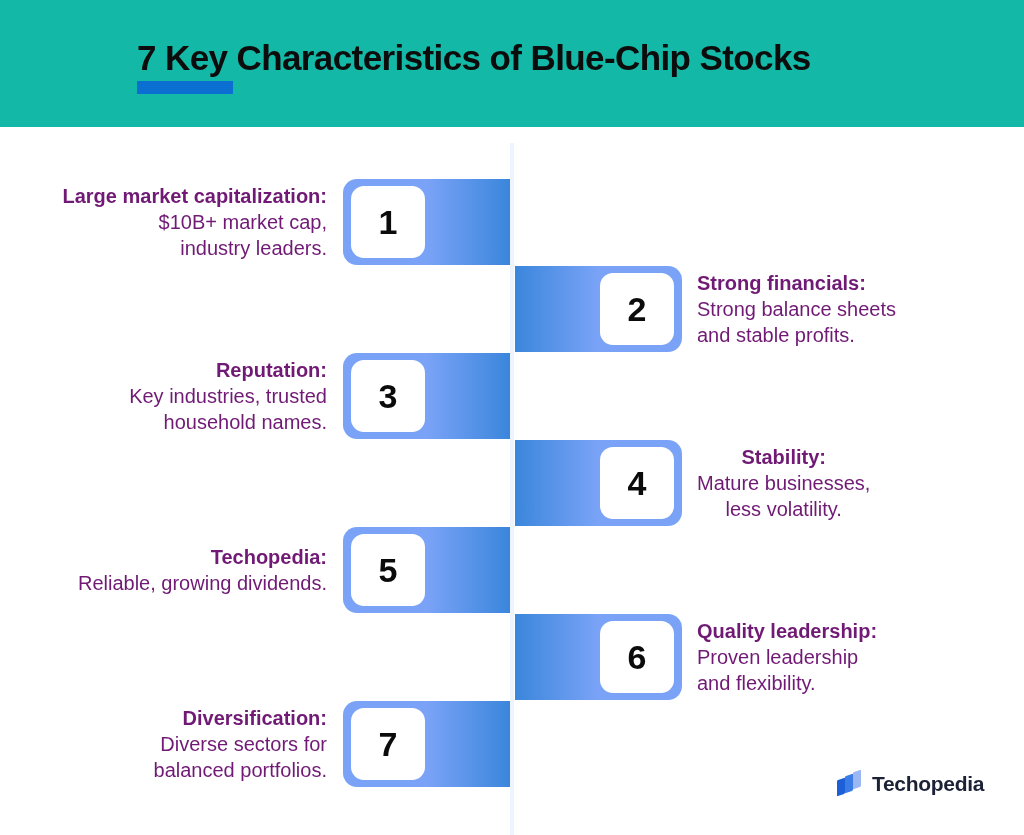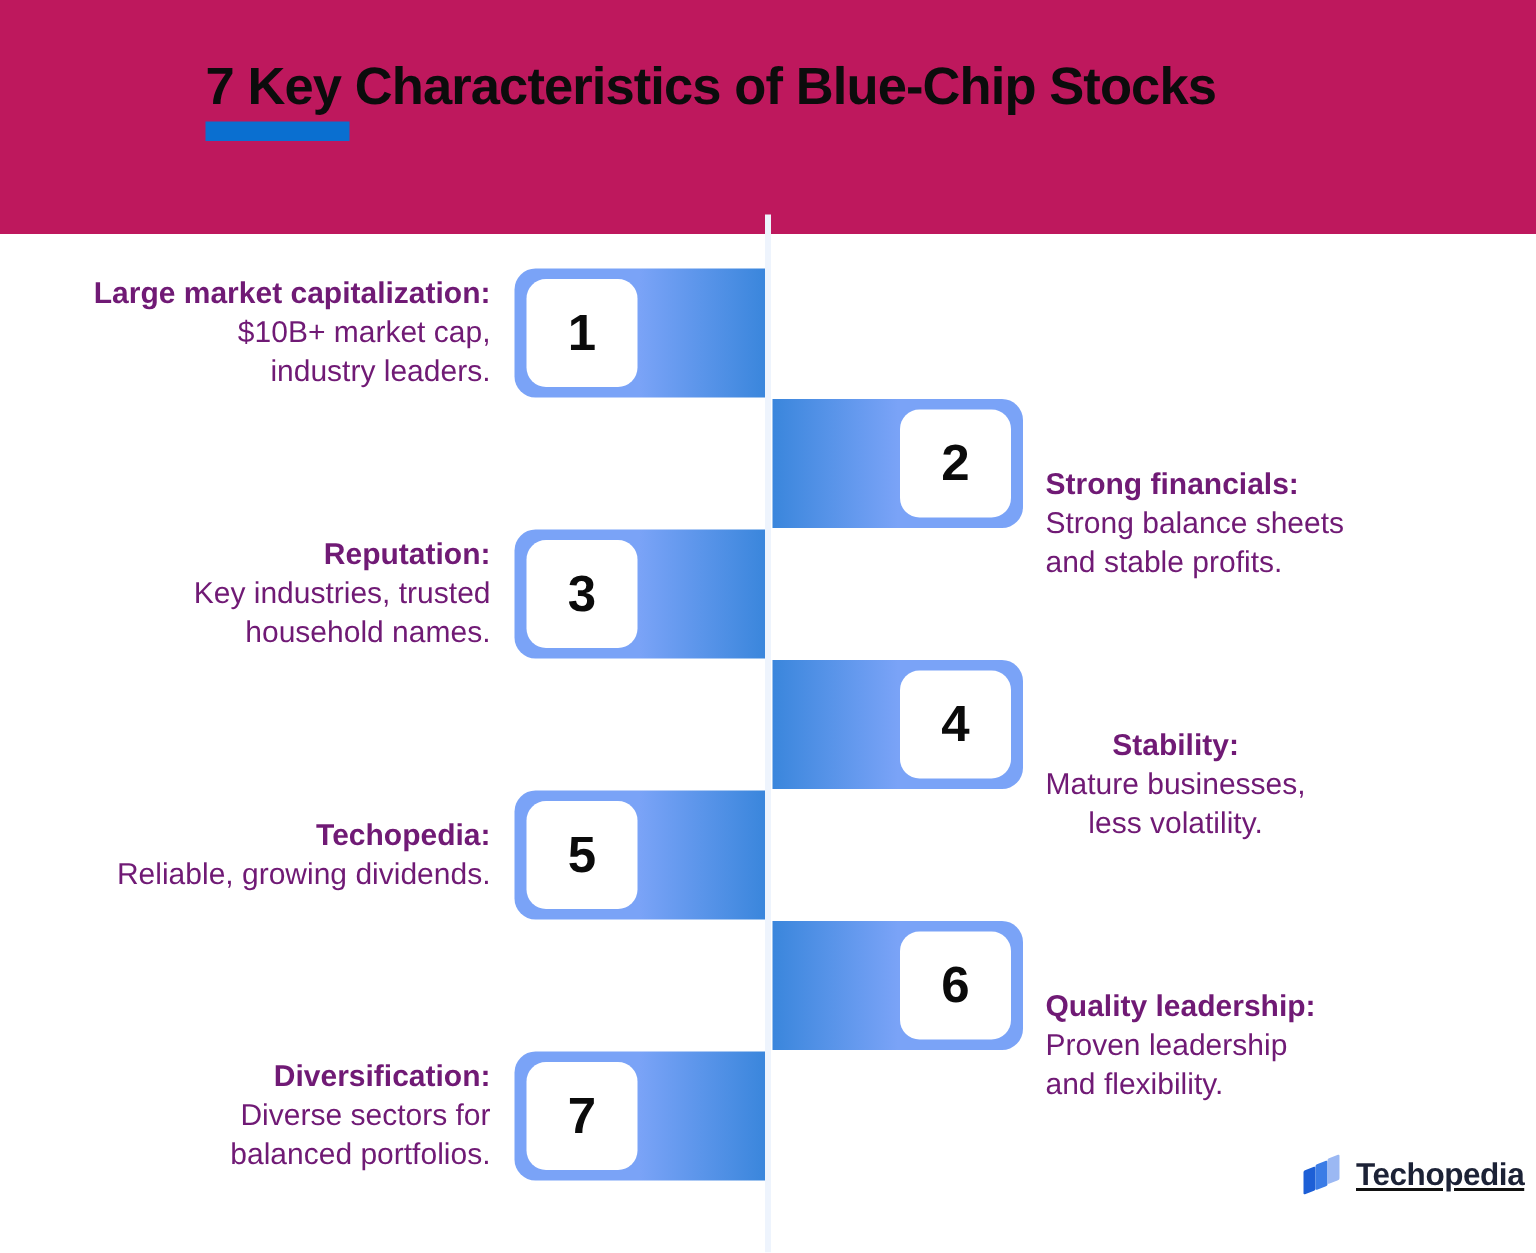--- a/index.html
+++ b/index.html
@@ -1,38 +1,38 @@
 <!DOCTYPE html>
 <html><head>
 <meta charset="utf-8">
 <style>
   * { box-sizing: border-box; margin: 0; padding: 0; }
   html, body { width: 1024px; height: 835px; background: #ffffff; overflow: hidden; }
   body { position: relative; font-family: "Liberation Sans", "DejaVu Sans", sans-serif; color: #111111; }
 
-  .header { position: absolute; left: 0; top: 0; width: 1024px; height: 156px; background: #be185d; }
+  .header { position: absolute; left: 0; top: 0; width: 1024px; height: 127px; background: #14b8a6; }
   .title { position: absolute; left: 137px; top: 38px; font-size: 35px; font-weight: 700; letter-spacing: -0.6px; color: #0c0c0c; white-space: nowrap; }
   .title-underline { position: absolute; left: 137px; top: 81px; width: 96px; height: 13px; background: #0a6fd0; }
 
   .divider { position: absolute; left: 510px; top: 143px; width: 4px; height: 692px; background: #eef4fd; }
 
   .bar { position: absolute; width: 167px; height: 86px; }
   .bar.left { left: 343px; border-radius: 14px 0 0 14px; background: linear-gradient(to right, #7aa3f7 0%, #7aa3f7 50%, #3a86dc 100%); }
   .bar.right { left: 515px; border-radius: 0 14px 14px 0; background: linear-gradient(to left, #7aa3f7 0%, #7aa3f7 50%, #3a86dc 100%); }
   .numbox { position: absolute; top: 7px; width: 74px; height: 72px; background: #ffffff; border-radius: 13px; display: flex; align-items: center; justify-content: center; font-size: 34px; font-weight: 700; color: #0b0b0b; }
   .bar.left .numbox { left: 8px; }
   .bar.right .numbox { right: 8px; }
 
   .desc { position: absolute; font-size: 20px; line-height: 26px; color: #701a75; }
   .desc.left { right: 697px; text-align: right; white-space: nowrap; }
-  .desc.right { left: 697px; text-align: left; white-space: nowrap; margin-top: 40px; }
+  .desc.right { left: 697px; text-align: left; white-space: nowrap; }
   .desc .head { font-weight: 700; display: block; }
   .desc .line { display: block; }
 
-  .logo { position: absolute; left: 869px; top: 771px; display: flex; align-items: center; text-decoration: underline; }
+  .logo { position: absolute; left: 837px; top: 771px; display: flex; align-items: center; }
   .logo-mark { width: 26px; height: 26px; position: relative; margin-right: 9px; }
   .logo-mark span { position: absolute; width: 8px; border-radius: 1px; }
   .logo-text { font-size: 21px; font-weight: 700; color: #1c2236; letter-spacing: -0.3px; }
 </style>
 </head>
 <body>
 
 <div class="header">
   <div class="title">7 Key Characteristics of Blue-Chip Stocks</div>
   <div class="title-underline"></div>

